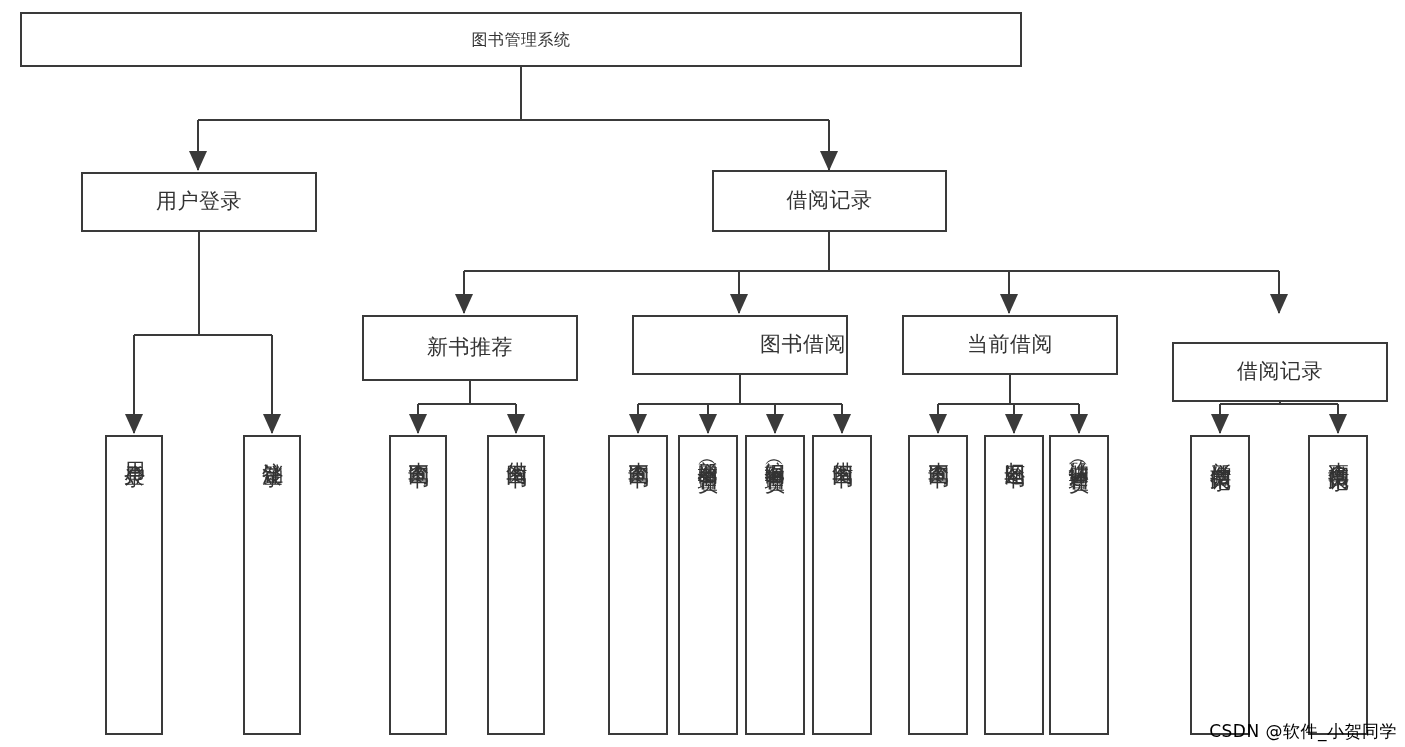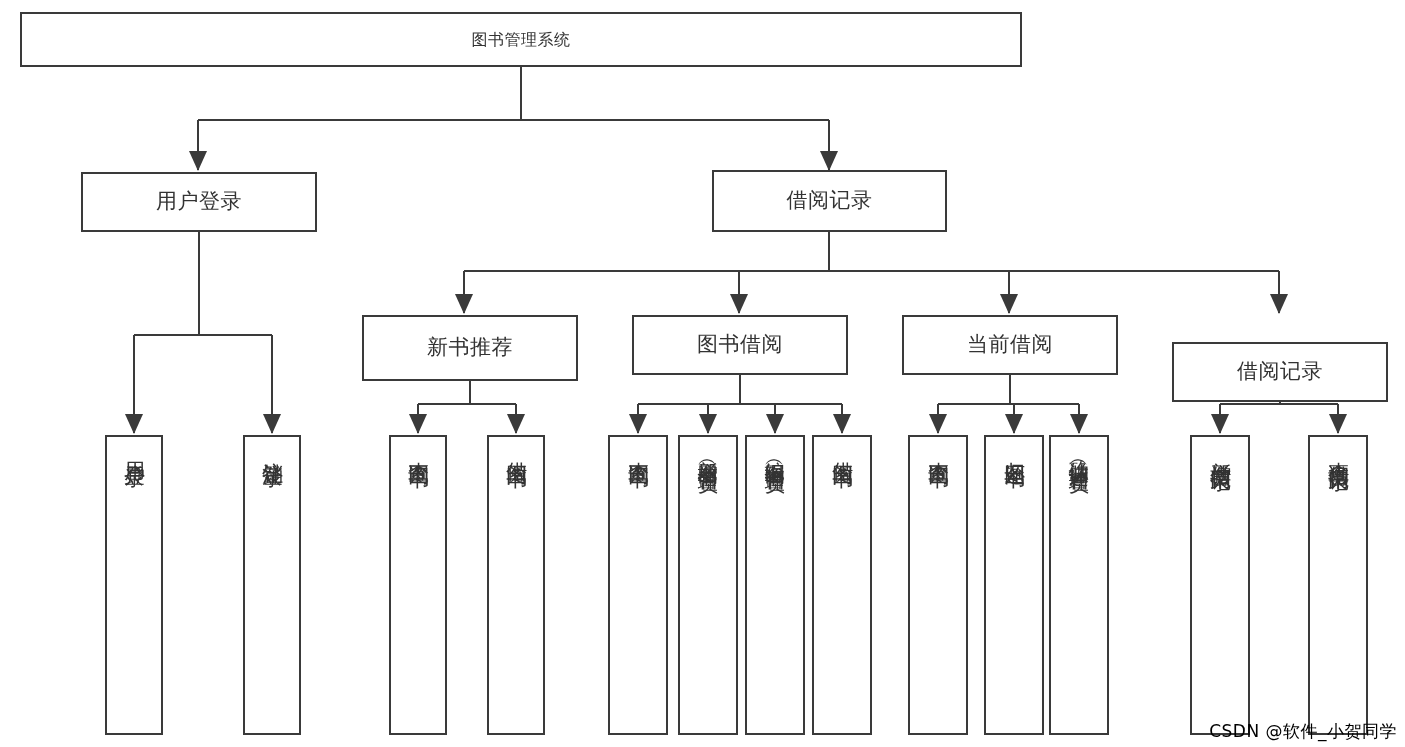--- a/index.html
+++ b/index.html
@@ -147,21 +147,21 @@
   <div class="node horiz" id="n-l1-0" style="left: 81px; top: 172px; width: 236px; height: 60px;">
     <span class="label">用户登录</span>
   </div>
   <div class="node horiz" id="n-l1-1" style="left: 712px; top: 170px; width: 235px; height: 62px;">
     <span class="label">借阅记录</span>
   </div>
 
   <div class="node horiz" id="n-l2-0" style="left: 362px; top: 315px; width: 216px; height: 66px;">
     <span class="label">新书推荐</span>
   </div>
-  <div class="node horiz" id="n-l2-1" style="left: 632px; top: 315px; width: 216px; height: 60px;">
+  <div class="node horiz" id="n-l2-1" style="left: 632px; top: 315px; width: 216px; height: 60px; justify-content: flex-end;">
     <span class="label">图书借阅</span>
   </div>
   <div class="node horiz" id="n-l2-2" style="left: 902px; top: 315px; width: 216px; height: 60px;">
     <span class="label">当前借阅</span>
   </div>
   <div class="node horiz" id="n-l2-3" style="left: 1172px; top: 315px; width: 216px; height: 60px; margin-top: 27px;">
     <span class="label">借阅记录</span>
   </div>
 
   <div class="node vert" id="n-lf-0" style="left: 105px; top: 435px; width: 58px; height: 300px;">

